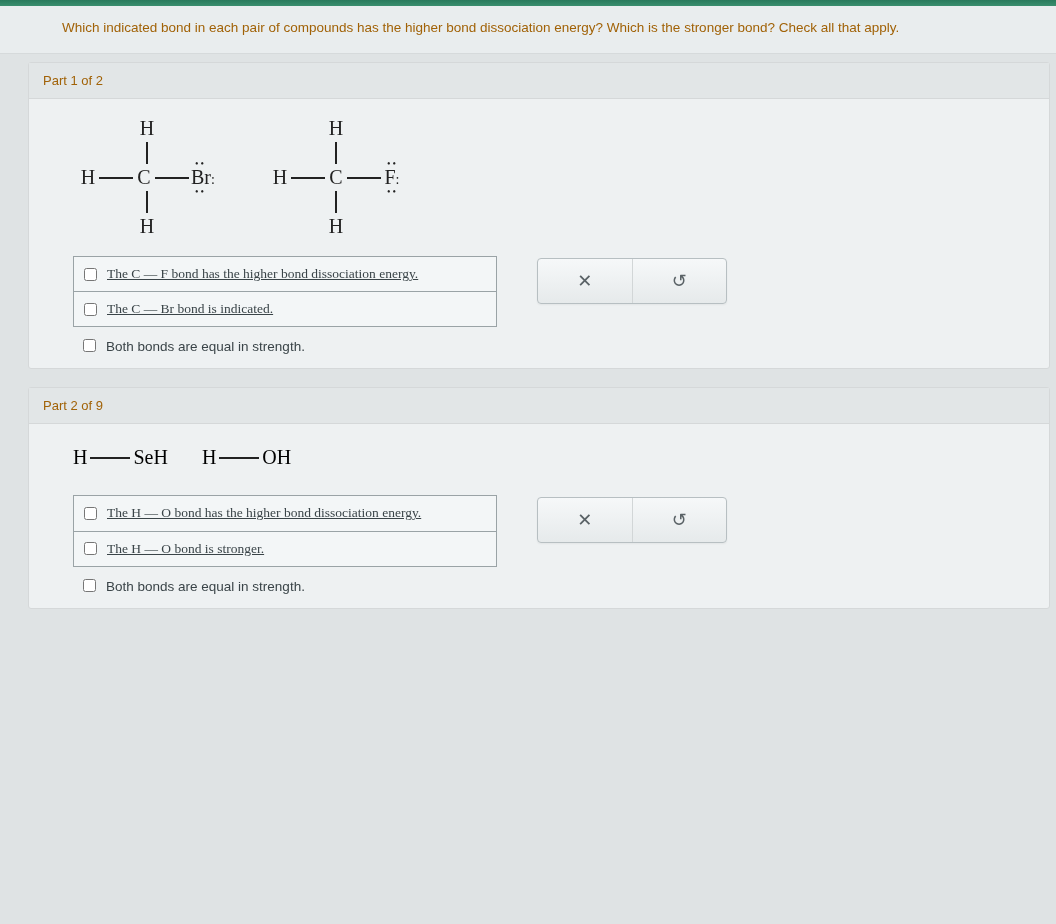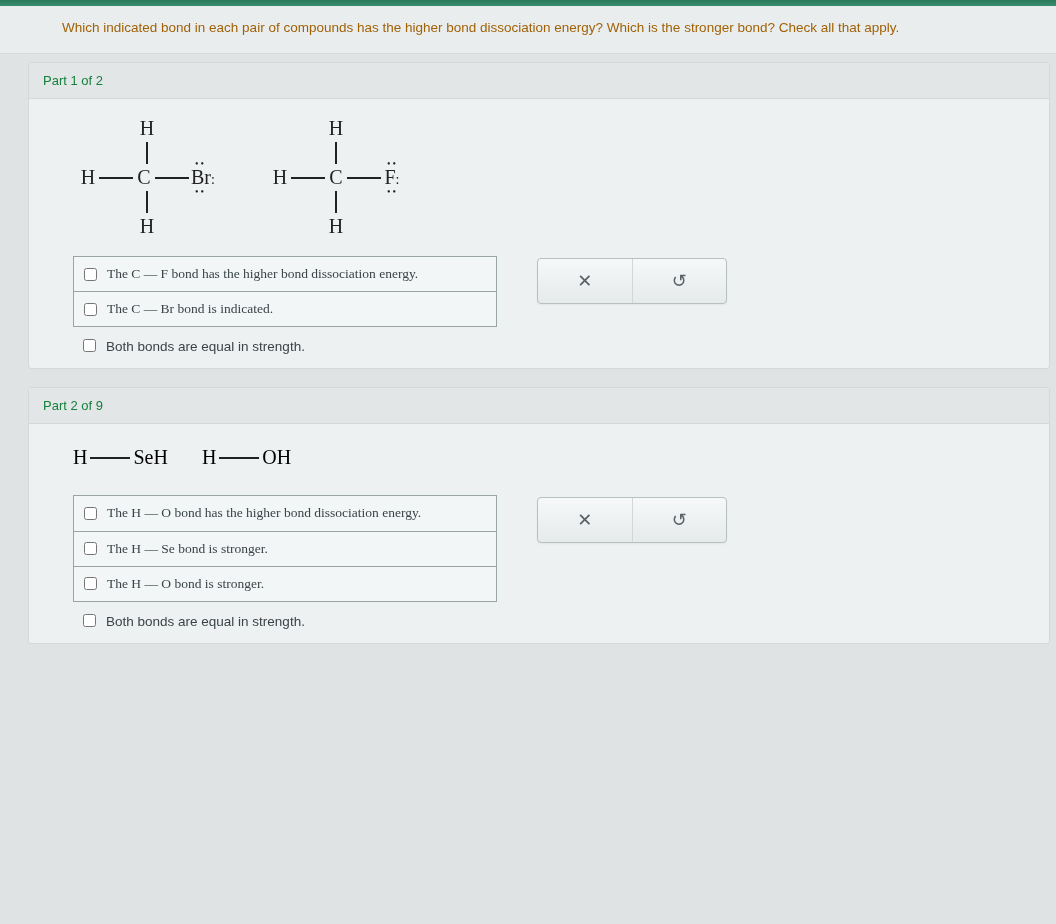--- a/index.html
+++ b/index.html
@@ -25,21 +25,21 @@
     margin: 8px 6px 18px 28px;
     background: #eef1f2;
     border: 1px solid #d5d8d9;
     border-radius: 3px;
     padding-bottom: 14px;
   }
   .part-header {
     background: #e2e6e7;
     padding: 10px 14px;
     font-size: 13px;
-    color: #15803d;
+    color: #a16207;
     border-bottom: 1px solid #d5d8d9;
   }
   .diagram-area {
     padding: 18px 0 14px 50px;
     font-family: 'Times New Roman', serif;
     font-size: 20px;
     color: #222;
   }
   .mol-row { display: flex; gap: 56px; }
   .molecule { display: flex; flex-direction: column; align-items: center; }
@@ -51,21 +51,21 @@
   .dots-top { position: absolute; top: -8px; left: 4px; font-size: 10px; letter-spacing: 2px; }
   .dots-bot { position: absolute; bottom: -8px; left: 4px; font-size: 10px; letter-spacing: 2px; }
   .simple-line { font-family: 'Times New Roman', serif; font-size: 20px; padding: 22px 0 22px 44px; display: flex; gap: 34px; align-items: center; }
   .simple-mol { display: flex; align-items: center; }
   .sbond { border-top: 2px solid #222; width: 40px; margin: 0 3px; }
   .options-wrap { display: flex; align-items: flex-start; gap: 40px; padding: 4px 0 0 44px; }
   .option-table { border: 1px solid #9aa3a6; background: #f3f6f7; width: 424px; }
   .option-row { display: flex; align-items: center; padding: 8px 10px; border-bottom: 1px solid #9aa3a6; font-size: 13.5px; color: #3a4448; }
   .option-row:last-child { border-bottom: none; }
   .option-row input { margin-right: 10px; width: 13px; height: 13px; flex-shrink: 0; }
-  .option-label { line-height: 1.35; }
+  .option-label { line-height: 1.35; text-decoration: underline; }
   .lone-option { padding: 12px 16px 0 54px; font-size: 13.5px; color: #3a4448; display: flex; align-items: flex-start; }
   .lone-option input { margin-right: 10px; width: 13px; height: 13px; }
   .ctrl-box {
     border: 1px solid #b7bfc2;
     background: linear-gradient(#f6f8f9, #e6eaeb);
     border-radius: 4px;
     display: flex;
     align-items: center;
     width: 190px;
     height: 46px;
@@ -182,24 +182,20 @@
   </div>
 
   <div class="options-wrap">
     <div class="option-table">
       <label class="option-row">
         <input type="checkbox" style="">
         <span class="option-label chem">The H — O bond has the higher bond dissociation energy.</span>
       </label>
       <label class="option-row">
         <input type="checkbox" style="">
-        <span class="option-label chem">The H — Se bond is stronger.</span>
-      </label>
-      <label class="option-row">
-        <input type="checkbox" style="">
         <span class="option-label chem">The H — O bond is stronger.</span>
       </label>
     </div>
 
     <div class="ctrl-box">
       <div class="ctrl-btn">
         <span>✕</span>
       </div>
       <div class="ctrl-divider"></div>
       <div class="ctrl-btn">

